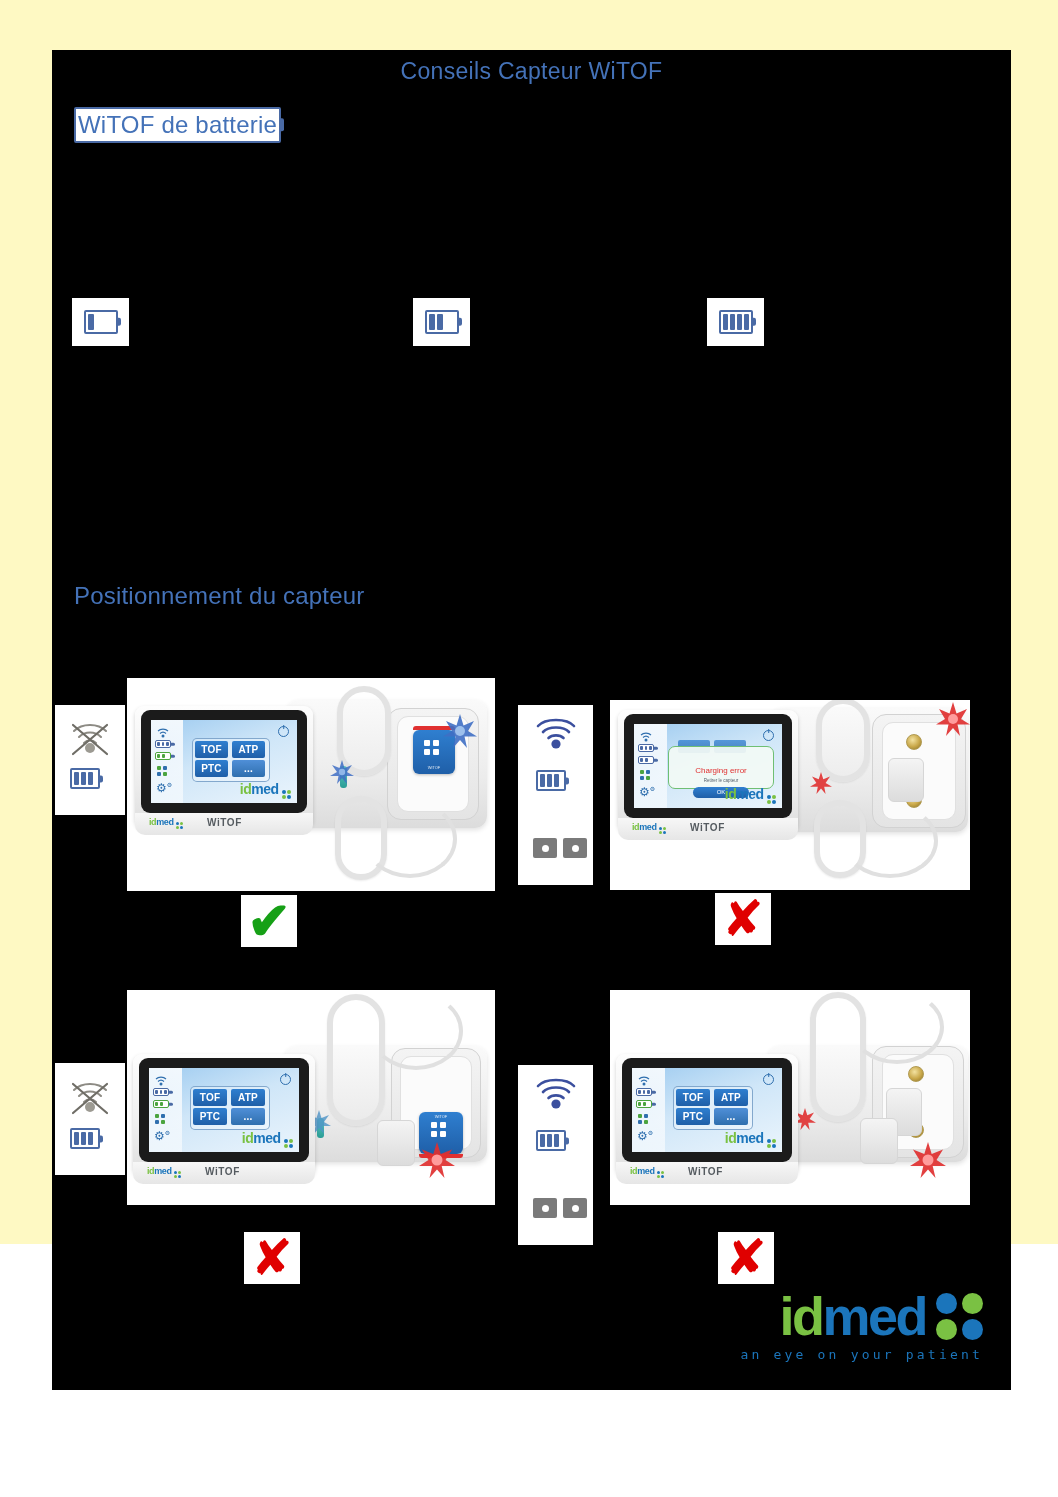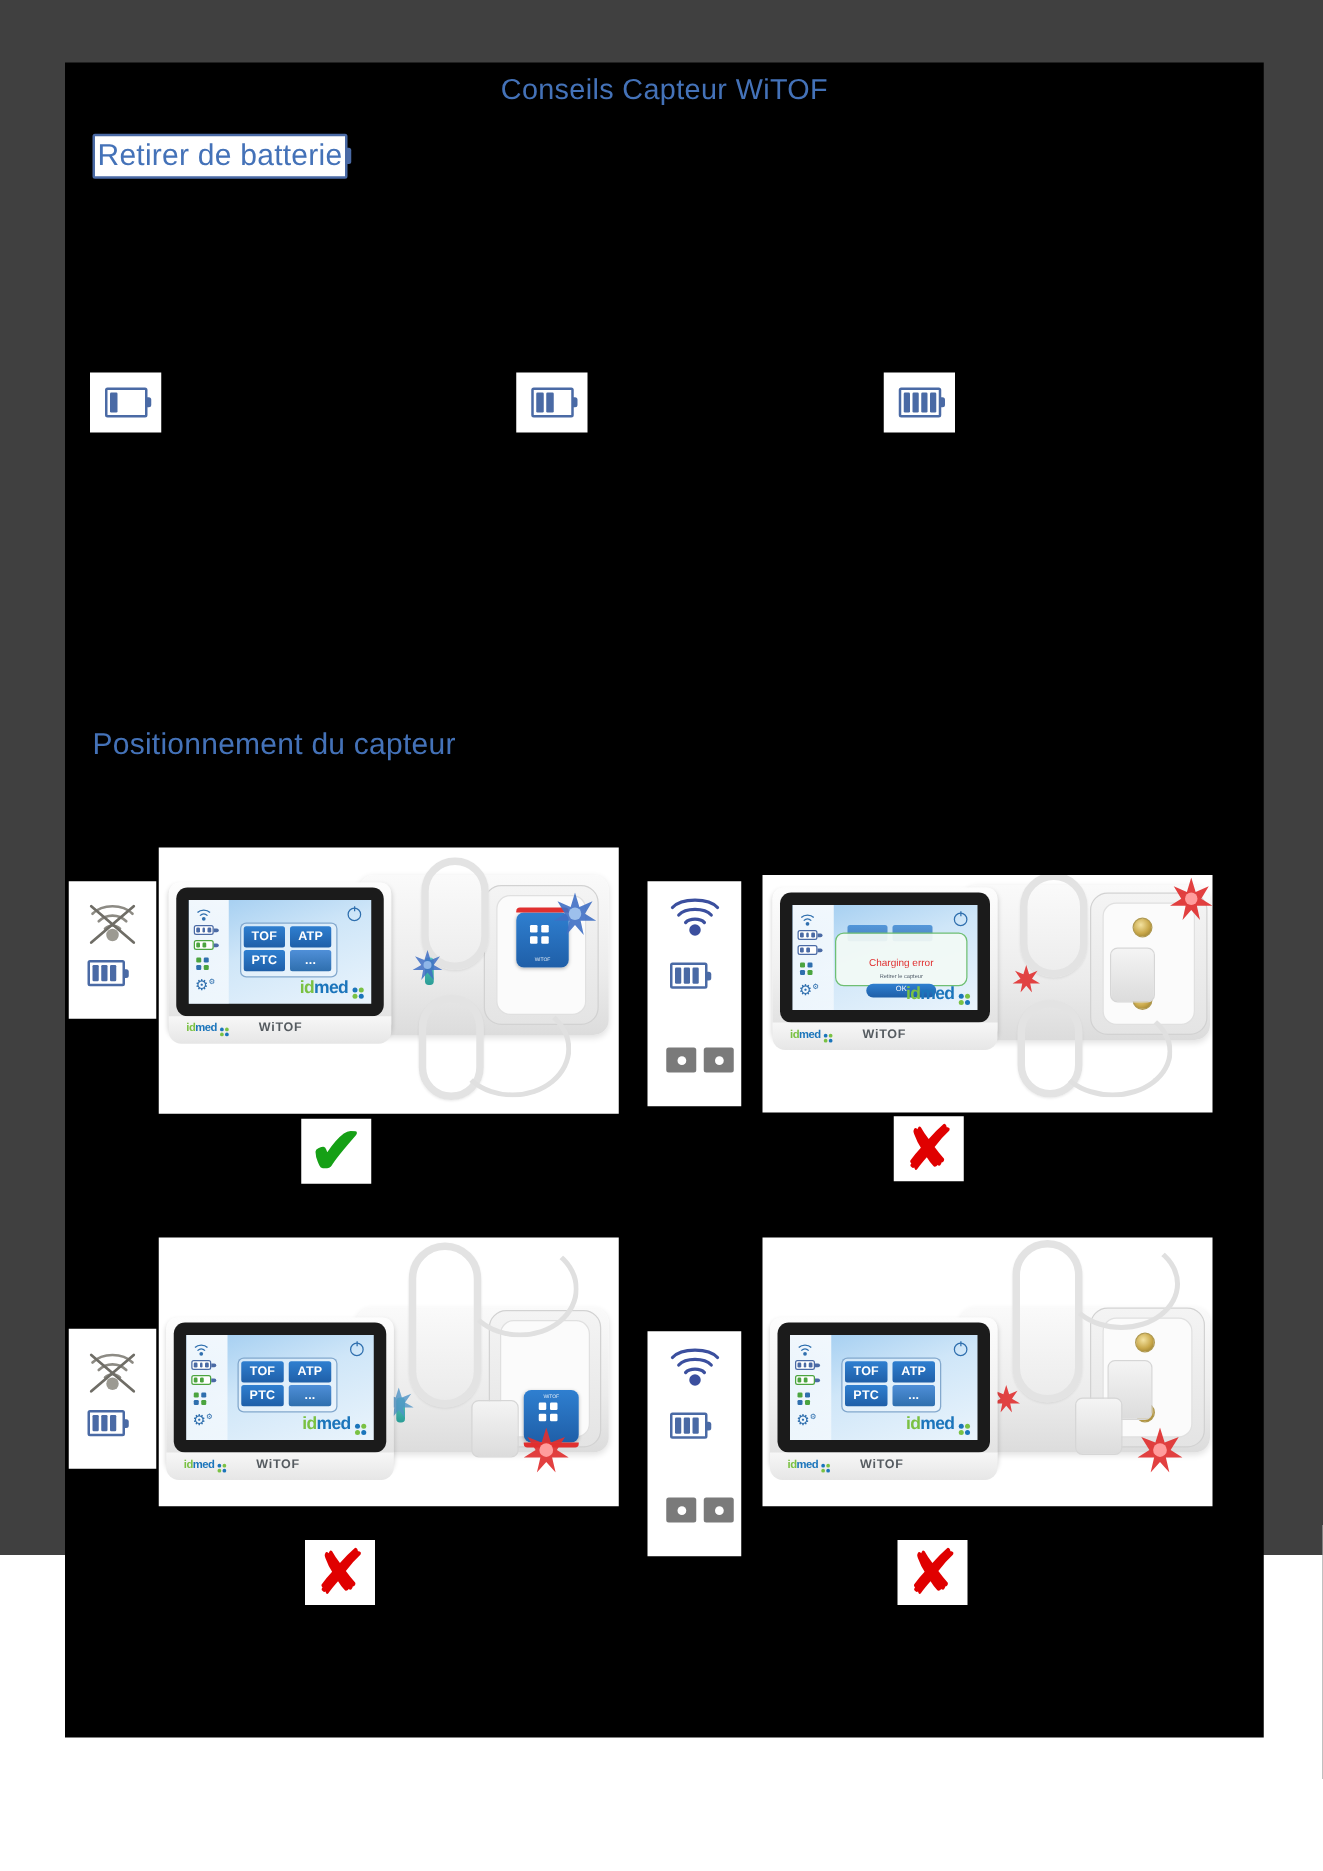--- a/index.html
+++ b/index.html
@@ -12,21 +12,21 @@
     height: 1497px;
     font-family: "Liberation Sans", sans-serif;
     overflow: hidden;
   }
   
   .page {
     position: absolute;
     left: 0; top: 0;
     width: 1058px;
     height: 1244px;
-    background: #404040;
+    background: #fef9c3;
   }
   .canvas {
     position: absolute;
     left: 52px;
     top: 50px;
     width: 959px;
     height: 1340px;
     background: #000000;
     overflow: hidden;
   }
@@ -317,21 +317,21 @@
 </head>
 <body>
 
 <div class="page">
  <div class="canvas">
 
   
   <div class="doc-title">Conseils Capteur WiTOF</div>
 
   
-  <div class="section-head battery">Retirer de batterie</div>
+  <div class="section-head battery">WiTOF de batterie</div>
 
   
   <div class="tile" style="left:20px;top:248px;width:57px;height:48px;display:flex;align-items:center;justify-content:center;">
     <span class="battery bat-lg">
       <span class="cells">
             <span class="cell"></span>
           </span>
     </span>
   </div>
 
@@ -869,15 +869,29 @@
       </div>
       <div class="witof-label" style="left:78px;top:176px;font-size:10px;">WiTOF</div>
     </div>
   </div>
 
   <div class="mark-tile" style="left:666px;top:1182px;width:56px;height:52px;">
     <span class="mark-cross">✘</span>
   </div>
 
   
+  <div class="footer-logo">
+    <div class="logo-row">
+      <span class="logo-word">
+        <span class="id">id</span><span class="med">med</span>
+      </span>
+      <span class="logo-dots">
+        <span style="background:#1b75bb;"></span>
+        <span style="background:#7ac143;"></span>
+        <span style="background:#7ac143;"></span>
+        <span style="background:#1b75bb;"></span>
+      </span>
+    </div>
+    <div class="logo-tag">an eye on your patient</div>
+  </div>
 
  </div>
 </div>
 
 </body></html>

